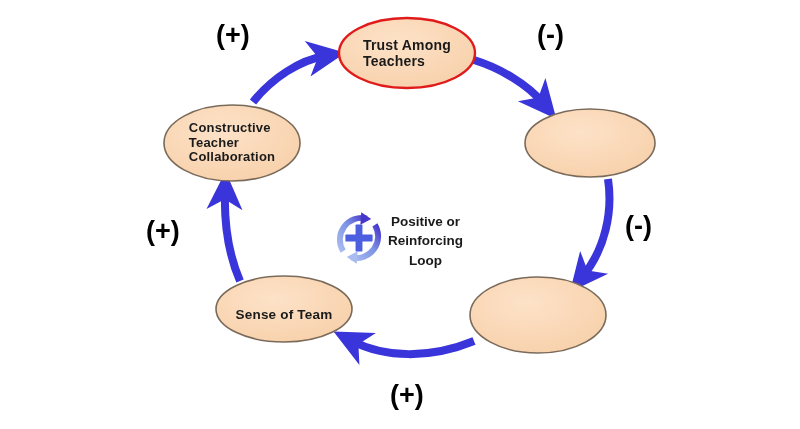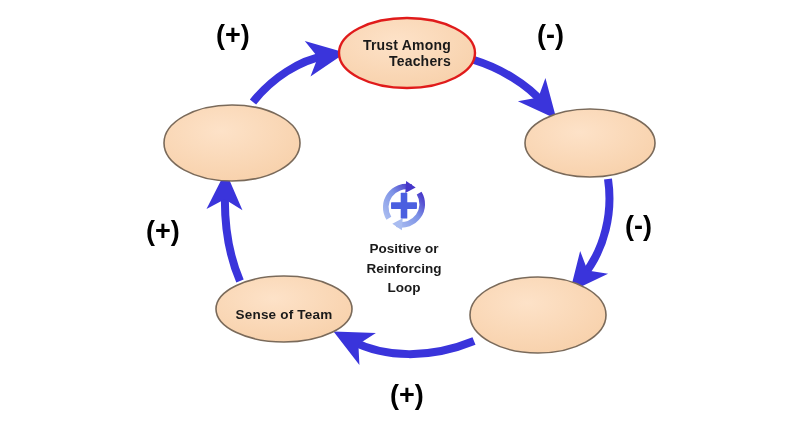--- a/index.html
+++ b/index.html
@@ -23,21 +23,21 @@
     left: 0;
     top: 0;
     width: 800px;
     height: 429px;
   }
   .node-label {
     position: absolute;
     display: flex;
     align-items: center;
     justify-content: center;
-    text-align: right;
+    text-align: left;
     font-family: "Liberation Sans", sans-serif;
     font-weight: bold;
     color: #1a1a1a;
     pointer-events: none;
     line-height: 1.15;
     letter-spacing: 0.2px;
   }
   .polarity {
     position: absolute;
     font-family: "Liberation Sans", sans-serif;
@@ -47,21 +47,21 @@
     text-align: center;
     line-height: 1;
   }
   #center-group {
     position: absolute;
     left: 330px;
     top: 178px;
     width: 148px;
     height: 120px;
     display: flex;
-    flex-direction: column;
+    flex-direction: row;
     align-items: center;
   }
   #loop-icon {
     width: 58px;
     height: 58px;
     display: block;
   }
   #center-caption {
     margin-top: 6px;
     font-family: "Liberation Sans", sans-serif;
@@ -119,20 +119,23 @@
     </g>
   </svg>
 
   <div class="node-label" style="left:339px; top:18px; width:136px; height:70px; font-size:14px; white-space:pre-line;">Trust Among
 Teachers</div>
 
 
 
   <div class="node-label" style="left:216px; top:282px; width:136px; height:66px; font-size:13.5px; white-space:pre-line;">Sense of Team</div>
 
+  <div class="node-label" style="left:164px; top:105px; width:136px; height:76px; font-size:13px; white-space:pre-line;">Constructive
+Teacher
+Collaboration</div>
 
   <div class="polarity" style="left:216px; top:22px;">(+)</div>
 
   <div class="polarity" style="left:537px; top:22px;">(-)</div>
 
   <div class="polarity" style="left:625px; top:213px;">(-)</div>
 
   <div class="polarity" style="left:146px; top:218px;">(+)</div>
 
   <div class="polarity" style="left:390px; top:382px;">(+)</div>

